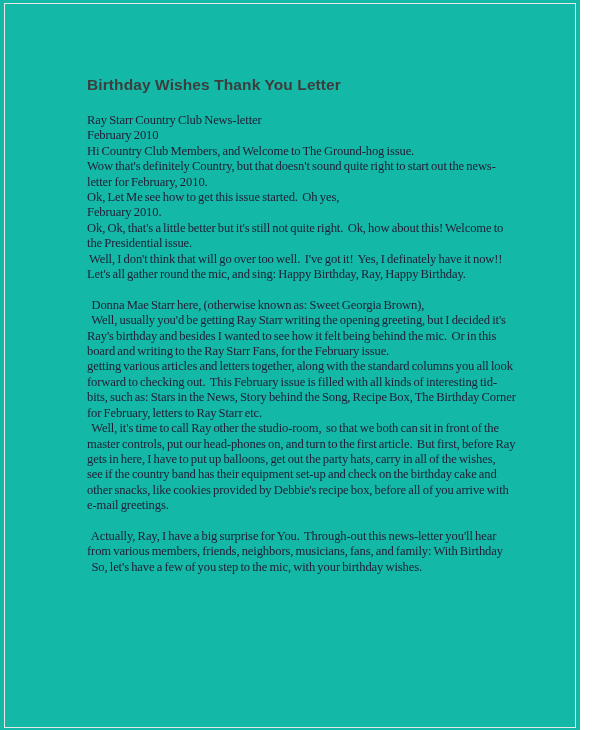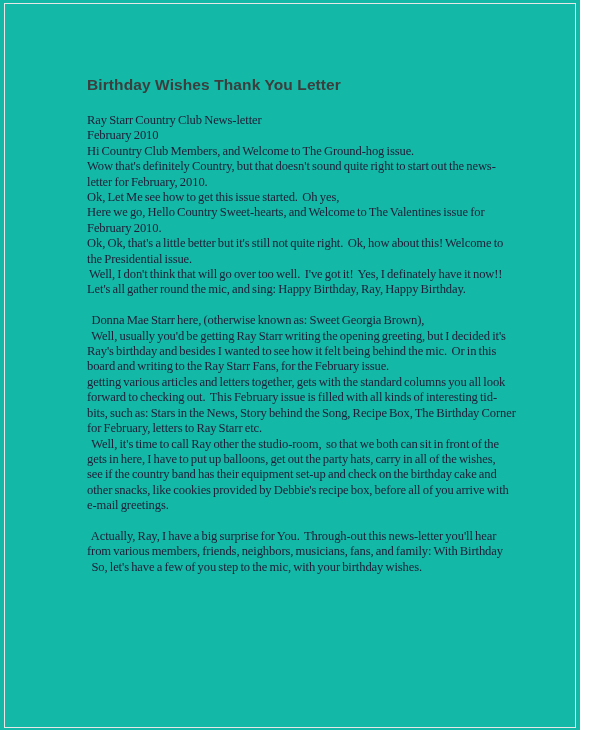--- a/index.html
+++ b/index.html
@@ -59,36 +59,36 @@
   <div class="page-frame"></div>
   <div class="content">
     <h1 class="doc-title">Birthday Wishes Thank You Letter</h1>
     <div class="body-lines">
         <div class="line">Ray Starr Country Club News-letter</div>
         <div class="line">February 2010</div>
         <div class="line">Hi Country Club Members, and Welcome to The Ground-hog issue.</div>
         <div class="line">Wow that's definitely Country, but that doesn't sound quite right to start out the news-</div>
         <div class="line">letter for February, 2010.</div>
         <div class="line">Ok, Let Me see how to get this issue started.  Oh yes,</div>
-        <div class="line">Here we go, Hello Country Sweet-hearts, and Welcome to The Valentines issue for</div>
         <div class="line">February 2010.</div>
         <div class="line">Ok, Ok, that's a little better but it's still not quite right.  Ok, how about this! Welcome to</div>
         <div class="line">the Presidential issue.</div>
         <div class="line"> Well, I don't think that will go over too well.  I've got it!  Yes, I definately have it now!!</div>
         <div class="line">Let's all gather round the mic, and sing: Happy Birthday, Ray, Happy Birthday.</div>
         <div class="line"></div>
         <div class="line">  Donna Mae Starr here, (otherwise known as: Sweet Georgia Brown),</div>
         <div class="line">  Well, usually you'd be getting Ray Starr writing the opening greeting, but I decided it's</div>
         <div class="line">Ray's birthday and besides I wanted to see how it felt being behind the mic.  Or in this</div>
         <div class="line">board and writing to the Ray Starr Fans, for the February issue.</div>
-        <div class="line">getting various articles and letters together, gets with the standard columns you all look</div>
+        <div class="line">getting various articles and letters together, along with the standard columns you all look</div>
         <div class="line">forward to checking out.  This February issue is filled with all kinds of interesting tid-</div>
         <div class="line">bits, such as: Stars in the News, Story behind the Song, Recipe Box, The Birthday Corner</div>
         <div class="line">for February, letters to Ray Starr etc.</div>
         <div class="line">  Well, it's time to call Ray other the studio-room,  so that we both can sit in front of the</div>
+        <div class="line">master controls, put our head-phones on, and turn to the first article.  But first, before Ray</div>
         <div class="line">gets in here, I have to put up balloons, get out the party hats, carry in all of the wishes,</div>
         <div class="line">see if the country band has their equipment set-up and check on the birthday cake and</div>
         <div class="line">other snacks, like cookies provided by Debbie's recipe box, before all of you arrive with</div>
         <div class="line">e-mail greetings.</div>
         <div class="line"></div>
         <div class="line">  Actually, Ray, I have a big surprise for You.  Through-out this news-letter you'll hear</div>
         <div class="line">from various members, friends, neighbors, musicians, fans, and family: With Birthday</div>
         <div class="line">  So, let's have a few of you step to the mic, with your birthday wishes.</div>
       </div>
   </div>

